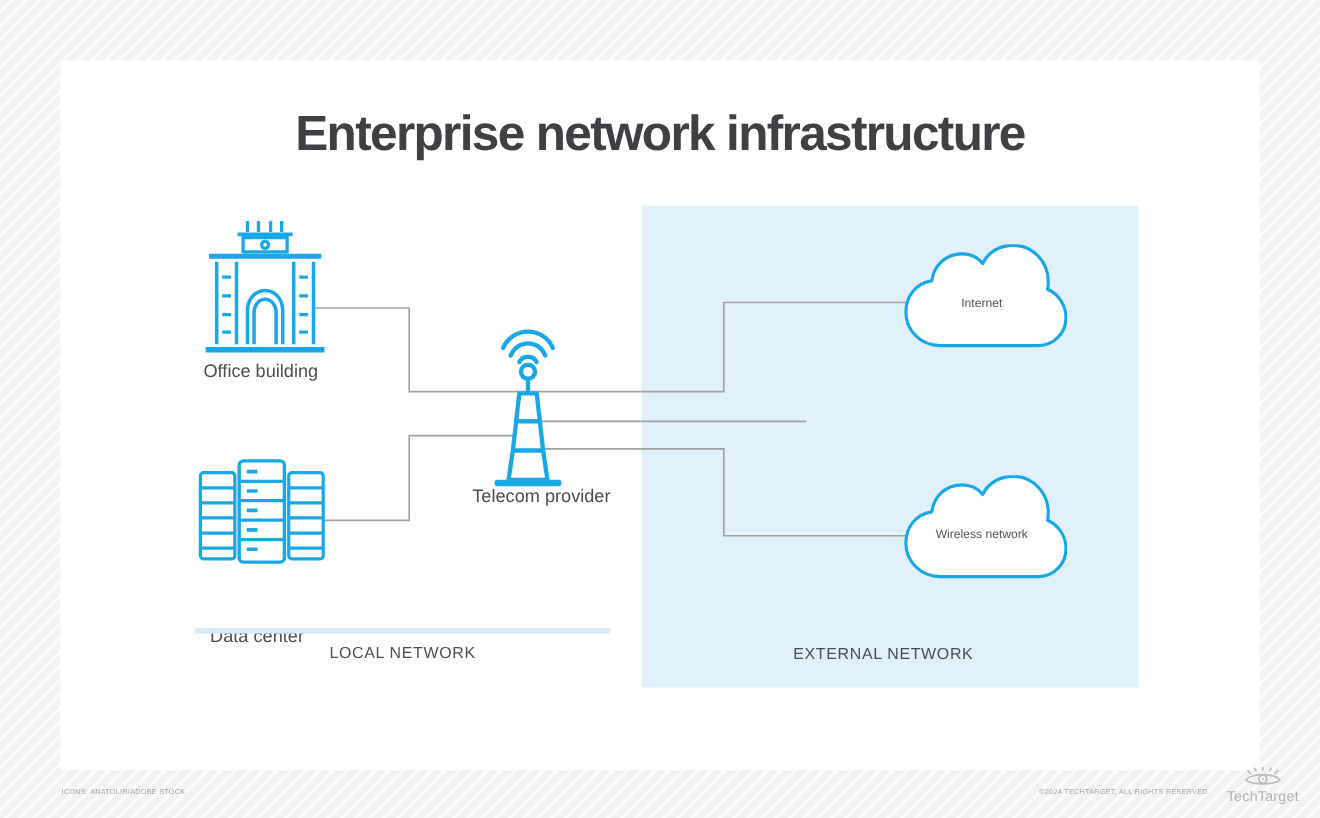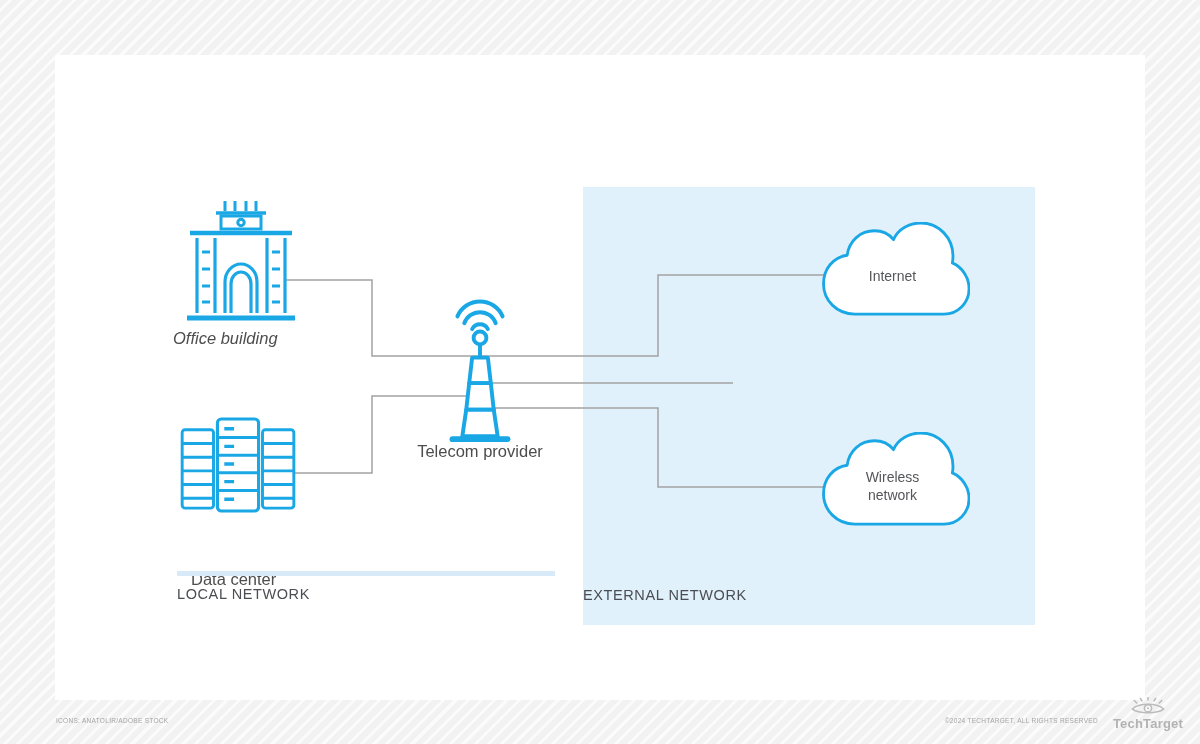--- a/index.html
+++ b/index.html
@@ -25,63 +25,64 @@
     position:absolute; left:528px; top:132px; width:452px; height:438px;
     background:#e1f1fb;
   }
   .connectors { position:absolute; left:0; top:0; width:1090px; height:645px; }
 
   .icon-office    { position:absolute; left:130px; top:145px; width:112px; height:124px; }
   .icon-datacenter{ position:absolute; left:123px; top:362px; width:120px; height:96px; }
   .icon-tower     { position:absolute; left:390px; top:226px; width:70px;  height:165px; }
 
   .node-label { position:absolute; font-size:16.5px; color:#4d4d4d; }
-  .label-office     { left:118px; top:274px;font-style:italic; }
+  .label-office     { left:130px; top:274px; }
   .label-datacenter { left:136px; top:467px;margin-top:48px; }
-  .label-telecom    { left:350px; top:387px; width:150px; text-align:center; }
+  .label-telecom    { left:350px; top:387px; width:150px; text-align:right; }
 
   .cloud { position:absolute; }
   .cloud svg { position:absolute; left:0; top:0; width:100%; height:100%; }
   .cloud-internet { left:760px; top:167px; width:155px; height:98px; }
   .cloud-wan      { left:660px; top:273px; width:157px; height:97px; }
   .cloud-wireless { left:760px; top:377px; width:155px; height:98px;text-decoration:underline; }
   .cloud-label {
     position:absolute; left:0; top:0; width:100%; height:100%;
     display:flex; align-items:center; justify-content:center;
-    font-size:14px; color:#55565a; text-align:center; padding-top:10px;
+    font-size:11px; color:#55565a; text-align:center; padding-top:10px;
   }
   .cloud-wireless .cloud-label span { display:block; width:95px; line-height:1.3; }
 
   .local-bar {
     position:absolute; left:122px; top:516px; width:378px; height:5px;
     background:#d8eaf8;
   }
   .section-label {
     position:absolute; font-size:14.5px; letter-spacing:0.6px;
-    color:#4b4d52; 
+    color:#4b4d52; text-align:center;
   }
   .label-local    { left:122px; top:531px; width:378px; }
   .label-external { left:528px; top:532px; width:440px; }
 
   .footer-left {
     position:absolute; left:56px; top:717px;
     font-size:6.5px; letter-spacing:0.3px; color:#a4a4a8;
   }
   .footer-right {
     position:absolute; right:10px; top:698px; height:36px;
     display:flex; align-items:flex-end; gap:8px;
   }
   .copyright { font-size:6.5px; letter-spacing:0.3px; color:#a4a4a8; margin-bottom:10px; }
-  .brand { display:flex; flex-direction:column; align-items:center; width:84px; margin-bottom:3px;font-weight:bold; }
+  .brand { display:flex; flex-direction:column; align-items:center; width:84px; margin-bottom:3px; }
   .brand-text { font-size:13px; color:#b3b3b3; letter-spacing:0.2px; }
 </style>
 </head>
 <body>
 
 <div class="card">
+  <h1 class="title">Enterprise network infrastructure</h1>
 
   <div class="diagram">
 
     <div class="panel"></div>
 
     <svg class="connectors" viewBox="0 0 1090 645">
       <g fill="none" stroke="#a2a2a2" stroke-width="1.5">
         <path d="M229,225 H317 V301 H603 V220 H780"></path>
         <path d="M239,418 H317 V341 H432"></path>
         <path d="M420,328 H678"></path>

